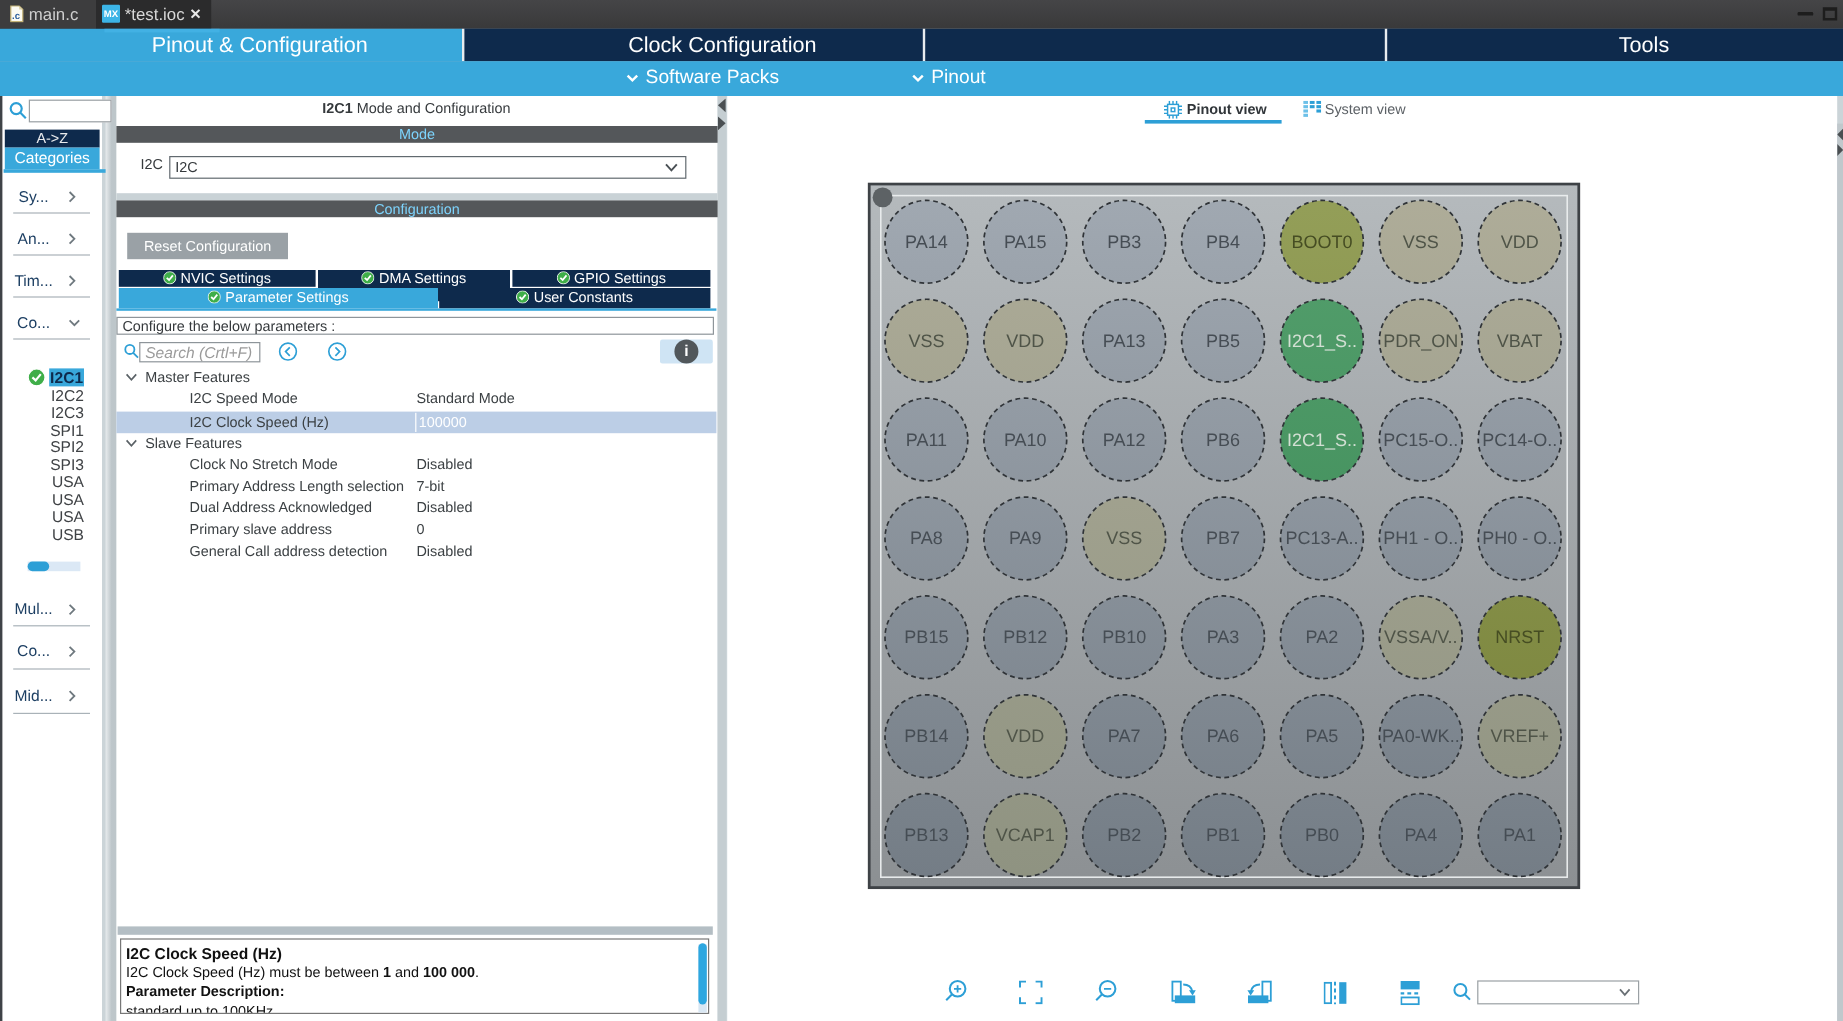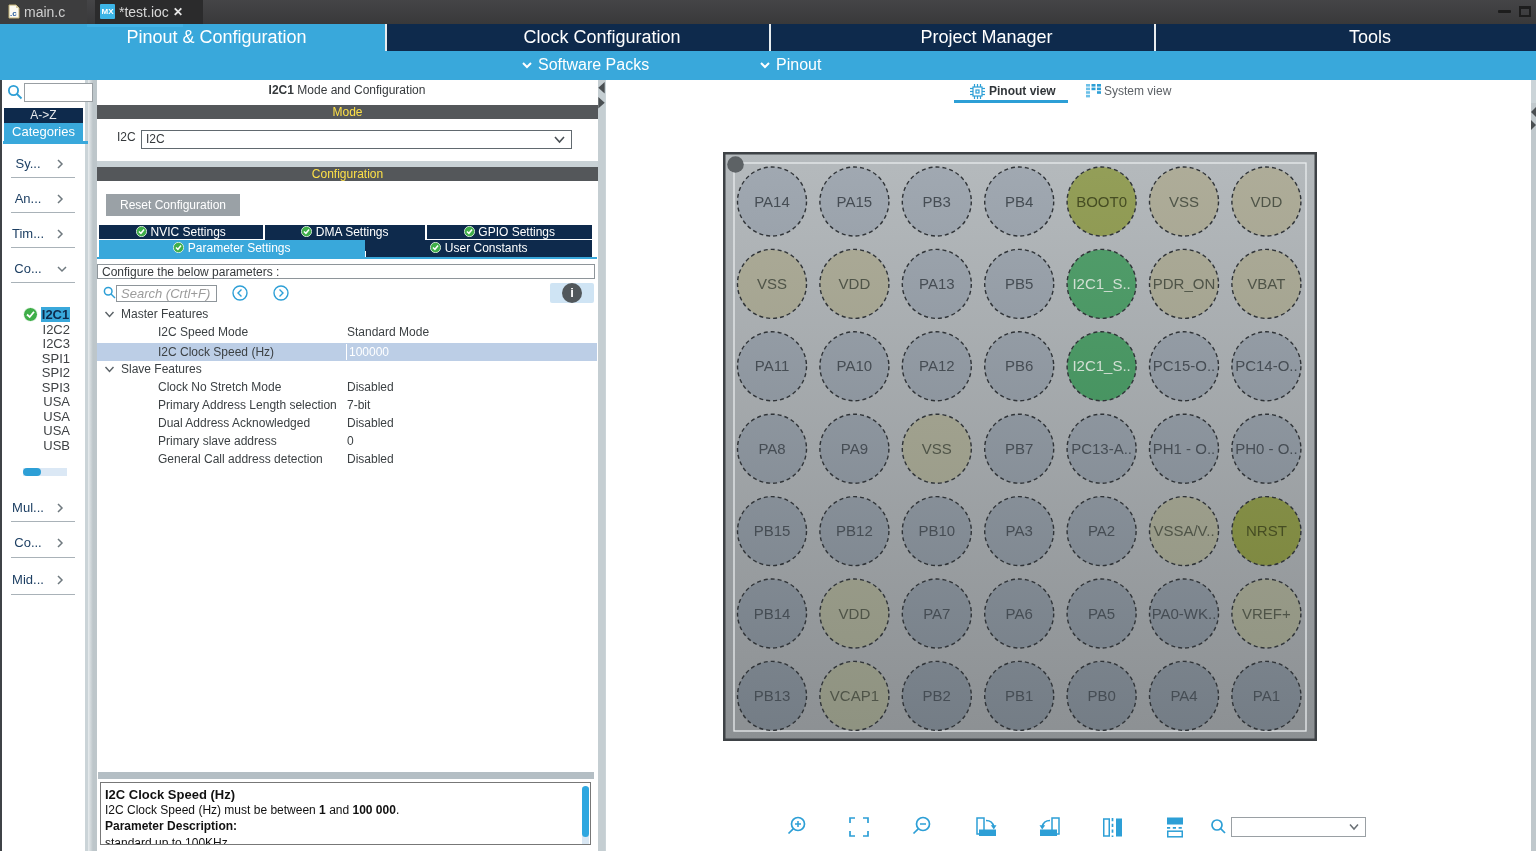--- a/index.html
+++ b/index.html
@@ -3,21 +3,21 @@
 <meta charset="utf-8">
 <style>
 * { margin:0; padding:0; box-sizing:border-box; -webkit-font-smoothing:antialiased; }
 html,body { width:1536px; height:851px; overflow:hidden; font-family:"Liberation Sans", sans-serif; }
 .abs { position:absolute; }
 #stage { position:relative; width:1536px; height:851px; background:#cbd4d8; }
 
 
 #topbar { left:0; top:0; width:1536px; height:24px; background:linear-gradient(#454547,#39393a); }
 #tab1 { left:0; top:0; width:87px; height:24px; background:#3d3d3e; color:#cfcfcf; font-size:14px; line-height:24px; }
-#tab2 { left:95px; top:0; width:108px; height:24px; background:#2b2b2c; color:#d8d8d8; font-size:14px; line-height:24px; }
+#tab2 { left:80px; top:0; width:96px; height:24px; background:#2b2b2c; color:#d8d8d8; font-size:14px; line-height:24px; }
 .mxicon { left:5px; top:4px; width:15px; height:15px; background:#3cb4e6; color:#fff; font-size:8px; font-weight:bold; text-align:center; line-height:15px; border-radius:1px; }
 #winmin { left:1498px; top:10px; width:13px; height:3px; background:#1d1d1d; border-radius:1px; }
 #winmax { left:1519px; top:6px; width:12px; height:11px; border:2px solid #1d1d1d; border-top-width:3px; background:transparent; }
 
 
 #navrow { left:0; top:24px; width:1536px; height:27px; background:#0e2a4c; }
 .navtab { position:absolute; top:0; height:27px; color:#fff; font-size:18px; text-align:center; line-height:27px; background:#0e2a4c;padding-left:48px; }
 #navactive { background:#39a8db; }
 #tabu { left:87px; top:24px; width:96px; height:3px; background:#42b1e4; }
 
@@ -34,21 +34,21 @@
 .slbl { position:absolute; left:0; top:0; width:52px; text-align:center; }
 .schev { position:absolute; left:54px; top:2px; }
 .plist { position:absolute; width:70px; text-align:right; font-size:13px; color:#3f4245; }
 
 
 #centerpanel { left:97px; top:80px; width:501px; height:771px; background:#fff; }
 #splitbar { left:598px; top:80px; width:6.5px; height:771px; background:#c5ced2; }
 #rightpanel { left:606px; top:80px; width:925px; height:771px; background:#fff; }
 #rightsplit { left:1531px; top:103px; width:5px; height:748px; background:#c0c8cc; }
 
-.graybar { position:absolute; left:97px; width:501px; background:#54575a; color:#fde047; font-size:12px; text-align:center; }
+.graybar { position:absolute; left:97px; width:501px; background:#54575a; color:#7dd3fc; font-size:12px; text-align:center; }
 .navyTab { position:absolute; background:#0e2a4c; color:#fff; font-size:12px; text-align:center; }
 .tabchk { vertical-align:-1px; }
 .blueTab { position:absolute; background:#39a8db; color:#fff; font-size:12px; text-align:center; }
 
 
 .trow { position:absolute; font-size:12px; color:#3c4144; }
 
 
 #pvtext { font-weight:bold; color:#31363a; font-size:12px; }
 #svtext { color:#5c6166; font-size:12px; }
@@ -70,21 +70,20 @@
       <div class="mxicon abs">MX</div>
       <span style="position:absolute;left:24px;">*test.ioc</span>
       <span style="position:absolute;left:78px;top:0px;color:#e8e8e8;font-size:12px;font-weight:bold;">✕</span>
     </div>
   <div id="winmin" class="abs"></div>
   <div id="winmax" class="abs"></div>
 
   <div id="navrow" class="abs"></div>
   <div class="navtab" id="navactive" style="left:0;width:385px;top:24px;">Pinout &amp; Configuration</div>
   <div class="navtab" style="left:387px;width:382px;top:24px;">Clock Configuration</div>
-  <div class="navtab" style="left:771px;width:383px;top:24px;">Project Manager</div>
   <div class="navtab" style="left:1156px;width:380px;top:24px;">Tools</div>
   <div id="tabu" class="abs"></div>
   <div class="abs" style="left:385px;top:24px;width:2px;height:27px;background:#e8ecee;"></div>
   <div class="abs" style="left:769px;top:24px;width:2px;height:27px;background:#e8ecee;"></div>
   <div class="abs" style="left:1154px;top:24px;width:2px;height:27px;background:#e8ecee;"></div>
 
   <div id="bluebar" class="abs"></div>
   <svg class="abs" style="left:520px;top:58px;" width="14" height="14" viewBox="0 0 14 14">
       <polyline points="3,5 7,9 11,5" fill="none" stroke="#fff" stroke-width="2"></polyline>
     </svg>

